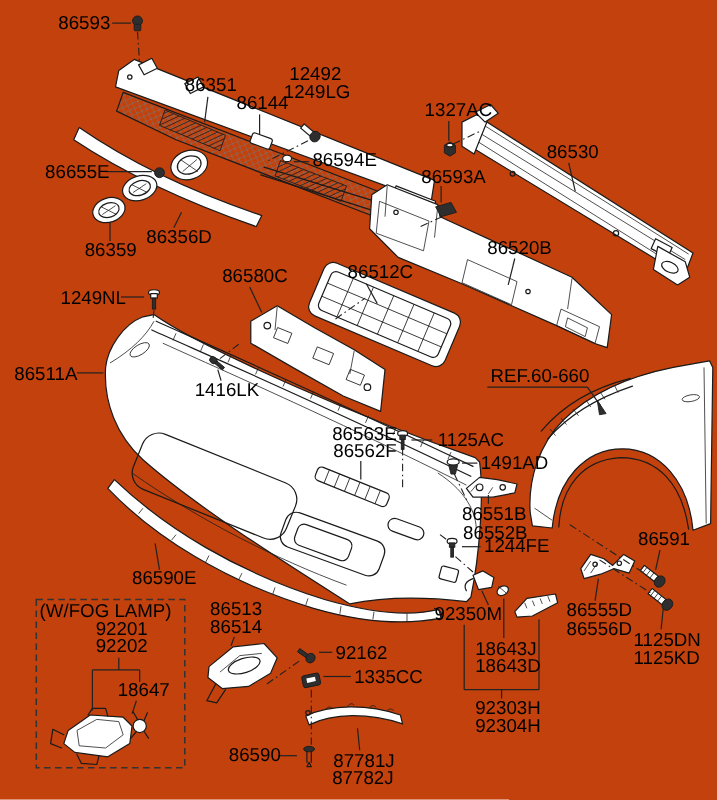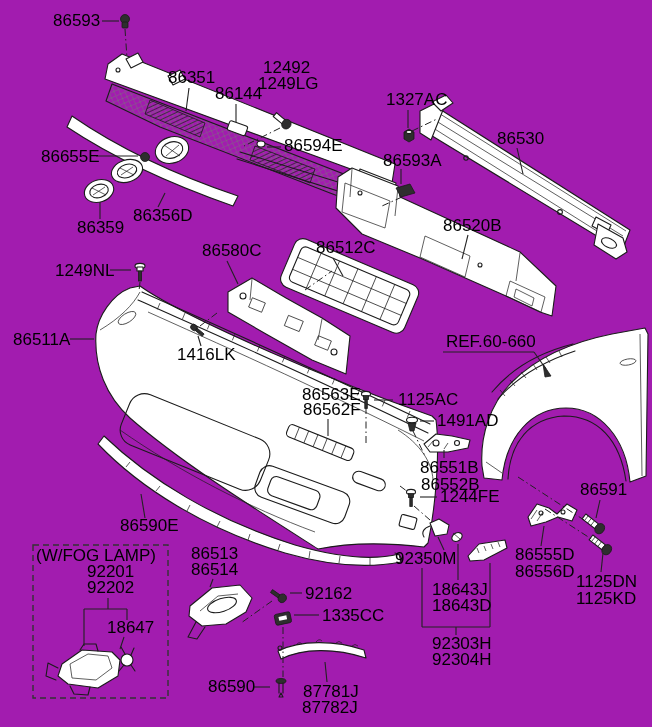--- a/index.html
+++ b/index.html
@@ -1,16 +1,16 @@
 <!DOCTYPE html>
 <html><head>
 <meta charset="utf-8">
 <style>
   html,body{margin:0;padding:0;background:#fff;}
-  .stage{position:relative;width:652px;height:727px;background:#a21caf;overflow:hidden;
+  .stage{position:relative;width:652px;height:727px;background:#c2410c;overflow:hidden;
          font-family:"Liberation Sans",sans-serif;}
   svg{position:absolute;left:0;top:0;}
   svg .ln{stroke:#1b1b1b;stroke-width:1.1;fill:none;stroke-linejoin:round;stroke-linecap:round;}
   svg .thin{stroke:#1b1b1b;stroke-width:0.7;fill:none;}
   svg .fw{fill:#ffffff;}
   svg .fd{fill:#2e2e2e;stroke:#1b1b1b;stroke-width:0.8;}
   svg .mesh{fill:url(#meshPat);}
   svg .hat{fill:url(#diagPat);stroke:#1b1b1b;stroke-width:0.8;}
   svg .leader{stroke:#222;stroke-width:1.1;fill:none;}
   svg .dashdot{stroke:#222;stroke-width:1;fill:none;stroke-dasharray:7 3 1.5 3;}

